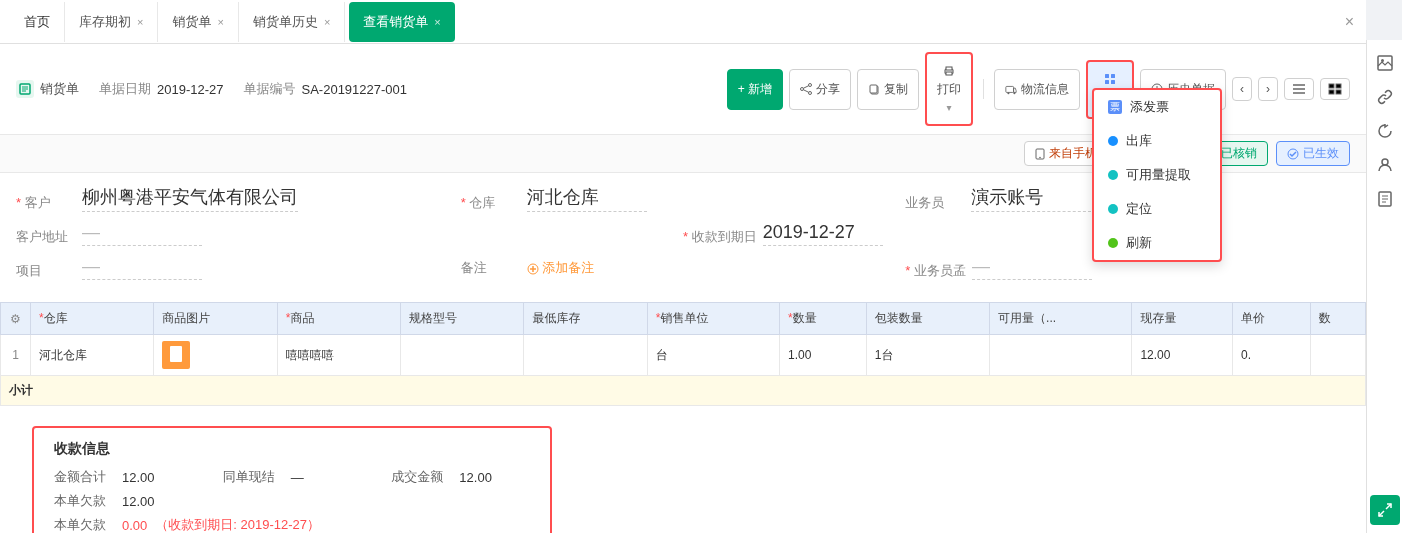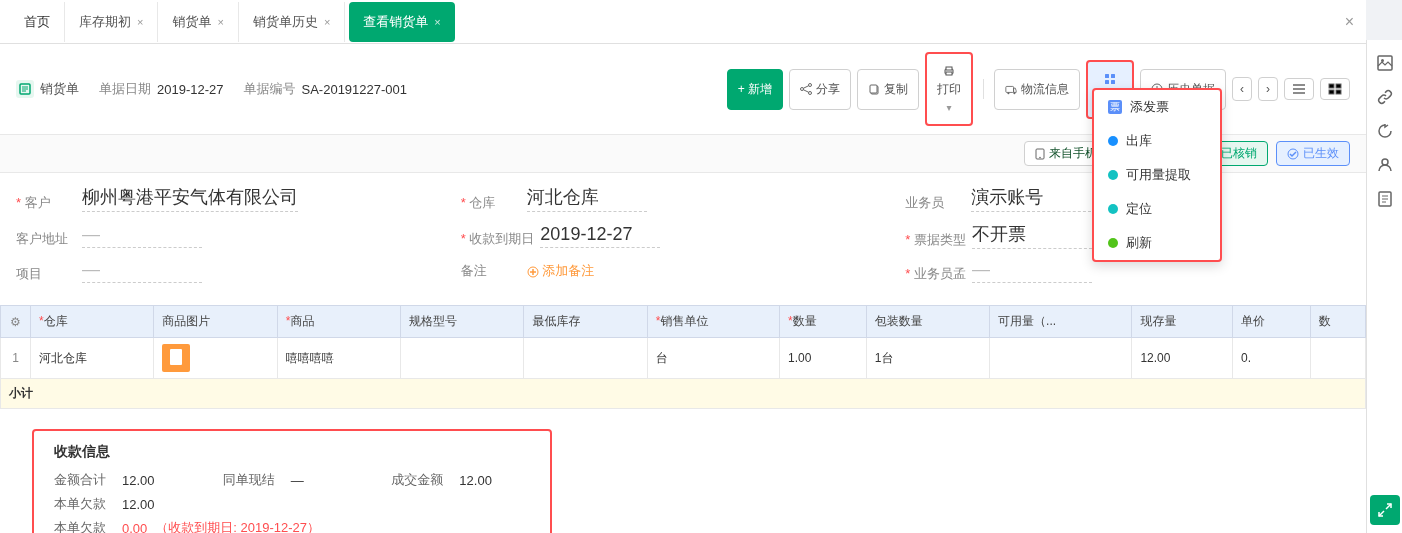--- a/index.html
+++ b/index.html
@@ -46,21 +46,21 @@
     .toolbar-separator { width: 1px; height: 20px; background: #e0e0e0; margin: 0 4px; }
 
     
     .status-bar {
       background: #fafafa; padding: 6px 16px; display: flex; align-items: center; gap: 8px;
       border-bottom: 1px solid #e8e8e8;
     }
     .status-btn {
       display: flex; align-items: center; gap: 4px; padding: 3px 10px;
       border: 1px solid #d0d0d0; border-radius: 4px; cursor: pointer;
-      background: #fff; font-size: 12px; color: #14532d; white-space: nowrap;
+      background: #fff; font-size: 12px; color: #c2410c; white-space: nowrap;
     }
     .status-btn .dot { width: 8px; height: 8px; border-radius: 50%; display: inline-block; }
     .status-btn.checked-green { background: #e6f7f0; border-color: #00a870; color: #00a870; }
     .status-btn.effected-blue { background: #e6f0ff; border-color: #5b8ff9; color: #5b8ff9; }
 
     
     .form-area {
       background: #fff; padding: 12px 16px;
     }
     .form-row {
@@ -324,24 +324,20 @@
       </div>
     </div>
     <div class="form-row">
       <div class="form-item">
         <span class="form-label">客户地址</span>
         <span class="form-value empty">—</span>
       </div>
       <div class="form-item">
         <span class="form-label required">收款到期日</span>
         <span class="form-value">2019-12-27</span>
-      </div>
-      <div class="form-item">
-        <span class="form-label required">票据类型</span>
-        <span class="form-value">不开票</span>
       </div>
     </div>
     <div class="form-row">
       <div class="form-item">
         <span class="form-label">项目</span>
         <span class="form-value empty">—</span>
       </div>
       <div class="form-item">
         <span class="form-label">备注</span>
         <span style="color:#ff9a3c;cursor:pointer;">

